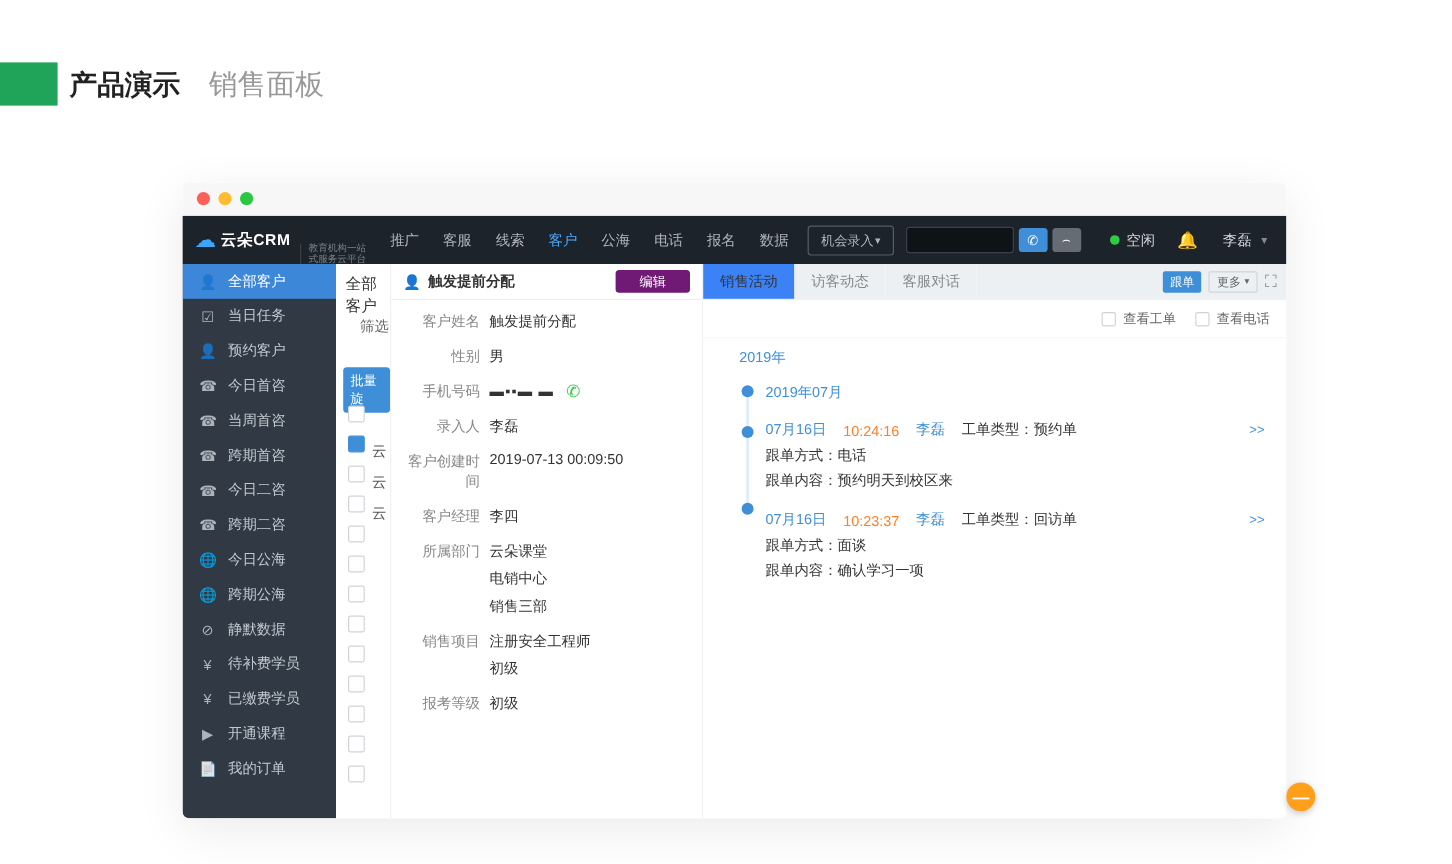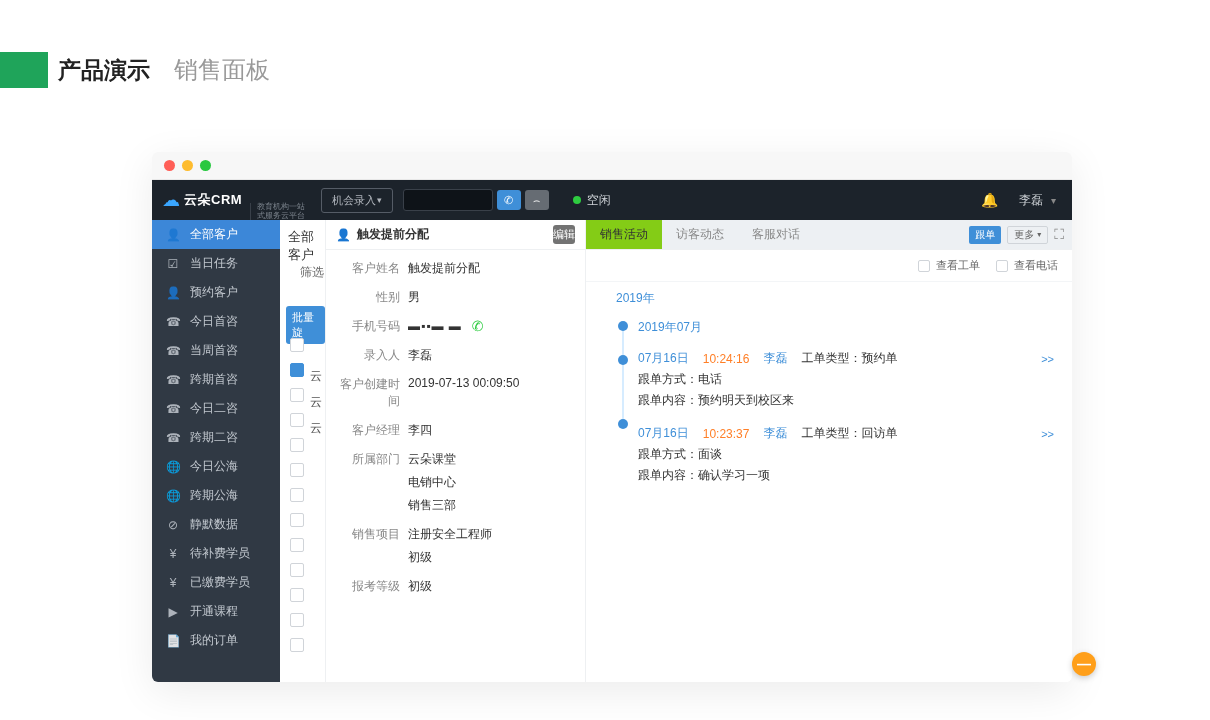--- a/index.html
+++ b/index.html
@@ -189,21 +189,21 @@
     .detail-head {
       height:30px;
       display:flex;
       align-items:center;
       justify-content:space-between;
       padding:0 10px;
       border-bottom:1px solid #eef0f2;
     }
     .detail-head .left { display:flex; align-items:center; gap:6px; font-weight:600; color:#333; }
     .edit-btn {
-      background:#737373; color:#fff; font-size:11px; padding:2px 0; border-radius:3px; cursor:pointer;
+      background:#701a75; color:#fff; font-size:11px; padding:2px 20px; border-radius:3px; cursor:pointer;
     }
     .detail-body { flex:1; overflow-y:auto; padding:4px 10px 10px 10px; }
     .dl-row { display:flex; align-items:flex-start; padding:6px 0; }
     .dl-label { width:72px; text-align:right; color:#888; font-size:12px; padding-right:8px; }
     .dl-value { color:#333; font-size:12px; flex:1; display:flex; flex-direction:column; gap:6px; }
     .dl-value .phone-row { display:flex; align-items:center; gap:10px; }
     .phone-icon { color:#2ecc40; font-size:14px; cursor:pointer; }
 
     .right-panel { flex:1; background:#fff; display:flex; flex-direction:column; min-width:0; }
     .tabs-row {
@@ -214,21 +214,21 @@
     }
     .tab {
       padding:0 14px;
       display:flex;
       align-items:center;
       font-size:12px;
       color:#888;
       cursor:pointer;
       background:#edf0f3;
     }
-    .tab.active { background:#84cc16; color:#333; }
+    .tab.active { background:#3b82f6; color:#333; }
     .tabs-row .spacer2 { flex:1; background:#edf0f3; }
     .tab-tools { display:flex; align-items:center; gap:6px; padding-right:8px; background:#edf0f3; }
     .mini-btn {
       background:#3f8fd8; color:#fff; font-size:10px; padding:2px 6px; border-radius:2px; cursor:pointer;
     }
     .more-btn {
       border:1px solid #d0d4d9; color:#666; font-size:10px; padding:1px 6px; border-radius:2px; cursor:pointer;
       display:flex; align-items:center; gap:3px;
     }
     .maximize-icon { color:#888; font-size:14px; cursor:pointer; }
@@ -291,20 +291,30 @@
 
   <div class="topnav">
     <div class="brand">
       <span class="cloud">☁</span>
       <span class="crm-text">云朵CRM</span>
       <span class="sub">
         <span>教育机构一站</span><br>
         <span>式服务云平台</span>
       </span>
     </div>
+    <div class="nav-items" id="nav-items">
+        <div class="nav-item">推广</div>
+        <div class="nav-item">客服</div>
+        <div class="nav-item">线索</div>
+        <div class="nav-item active">客户</div>
+        <div class="nav-item">公海</div>
+        <div class="nav-item">电话</div>
+        <div class="nav-item">报名</div>
+        <div class="nav-item">数据</div>
+      </div>
     <div class="nav-btn-outline">
       <span>机会录入</span>
       <span style="font-size:9px;">▾</span>
     </div>
     <div class="search-input"></div>
     <div class="call-btn call-blue">
       <span>✆</span>
     </div>
     <div class="call-btn call-grey">
       <span>⌢</span>

